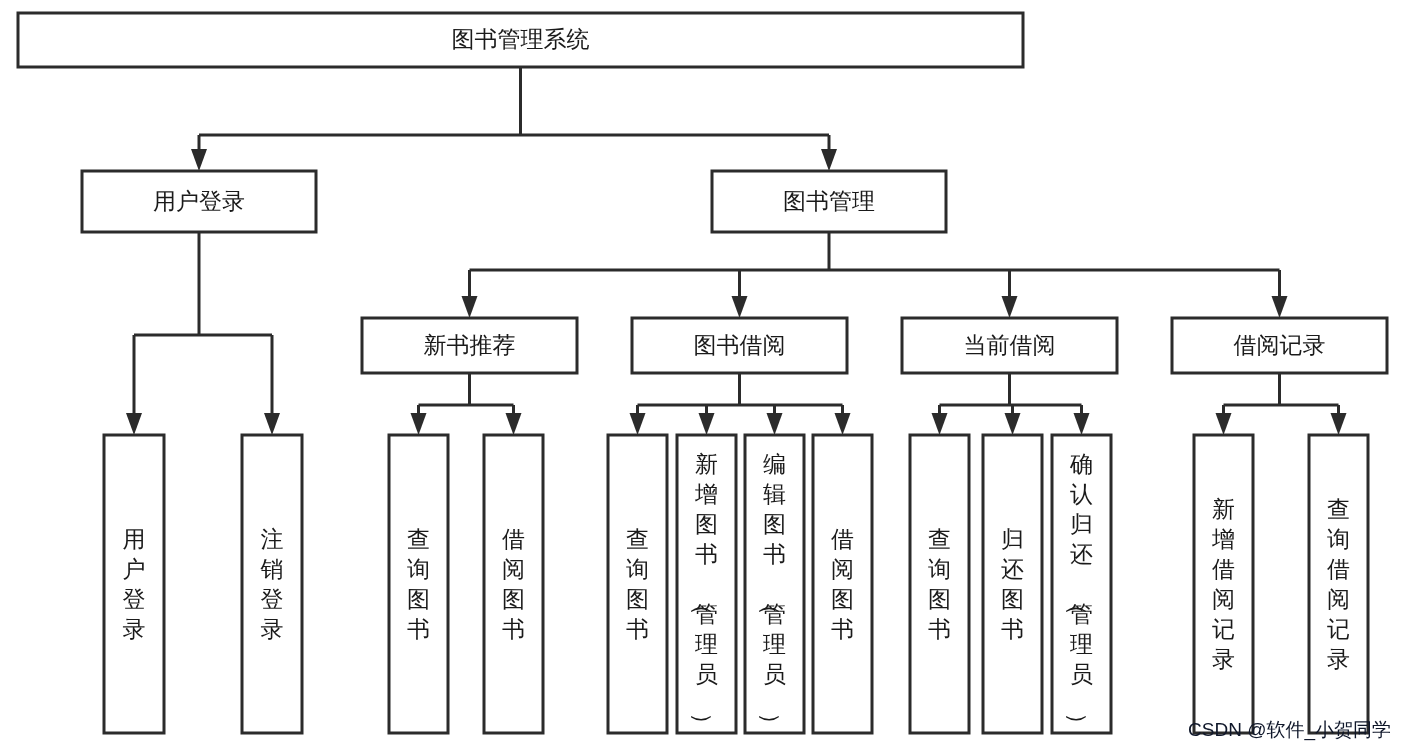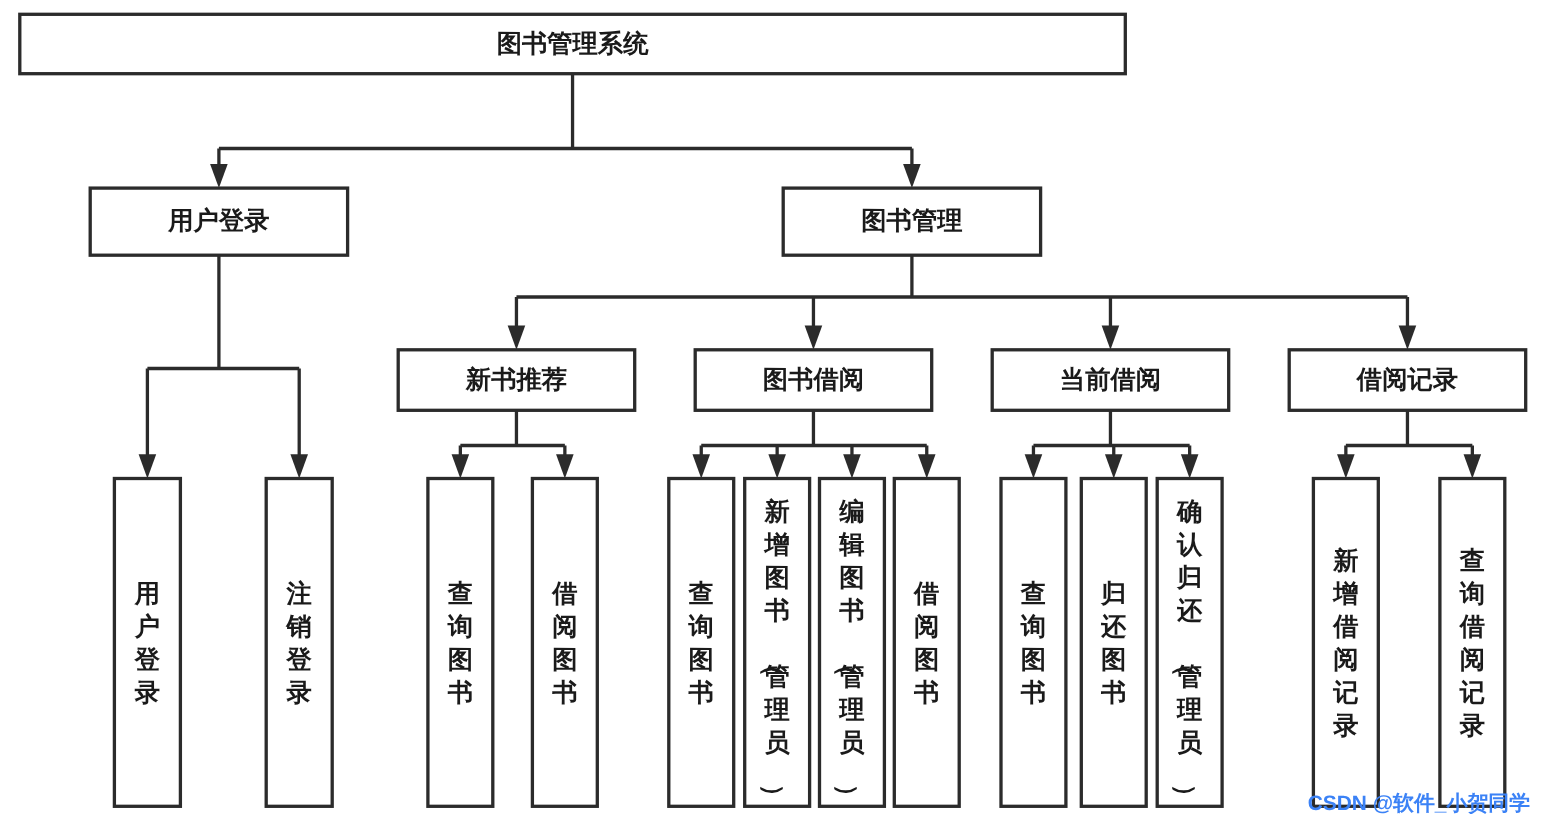--- a/index.html
+++ b/index.html
@@ -11,21 +11,20 @@
     width: 1405px;
     height: 747px;
     font-family: "Liberation Sans", "DejaVu Sans", sans-serif;
     overflow: hidden;
     position: relative;
   }
   #diagram-root {
     position: relative;
     width: 1405px;
     height: 747px;
-    font-weight: bold;
   }
   svg.diagram {
     display: block;
     width: 1405px;
     height: 747px;
   }
   .node-rect {
     fill: #ffffff;
     stroke: #2b2b2b;
     stroke-width: 3;
@@ -51,21 +50,21 @@
     font-size: 23px;
     fill: #1a1a1a;
     text-anchor: middle;
   }
   .watermark {
     position: absolute;
     right: 14px;
     bottom: 4px;
     font-family: "Liberation Sans", "DejaVu Sans", sans-serif;
     font-size: 19px;
-    color: #3b82f6;
+    color: #0f172a;
     white-space: nowrap;
     pointer-events: none;
   }
 </style>
 </head>
 <body>
 
 <div id="diagram-root">
   <svg class="diagram" viewBox="0 0 1405 747">
     <g id="edge-layer">

